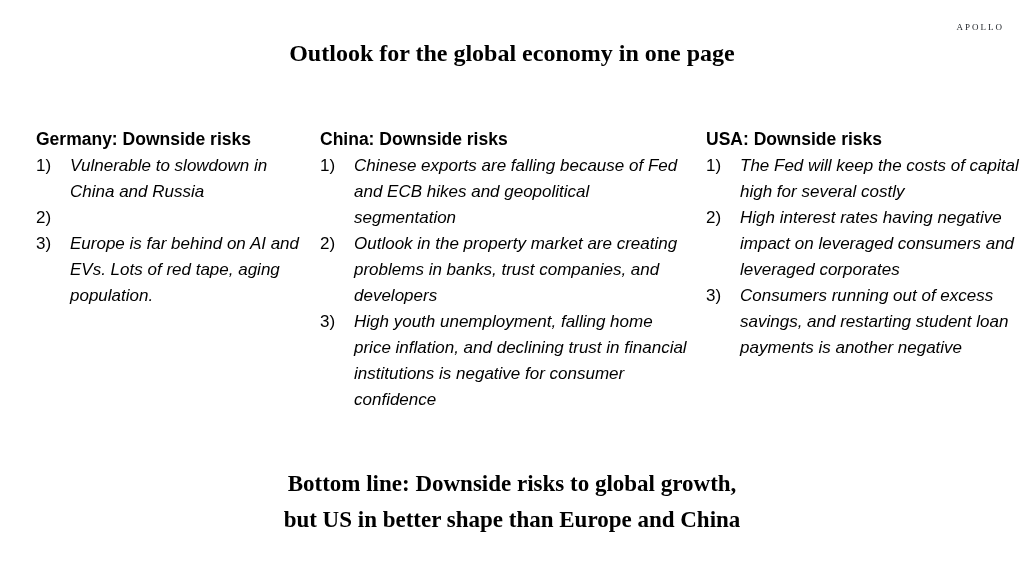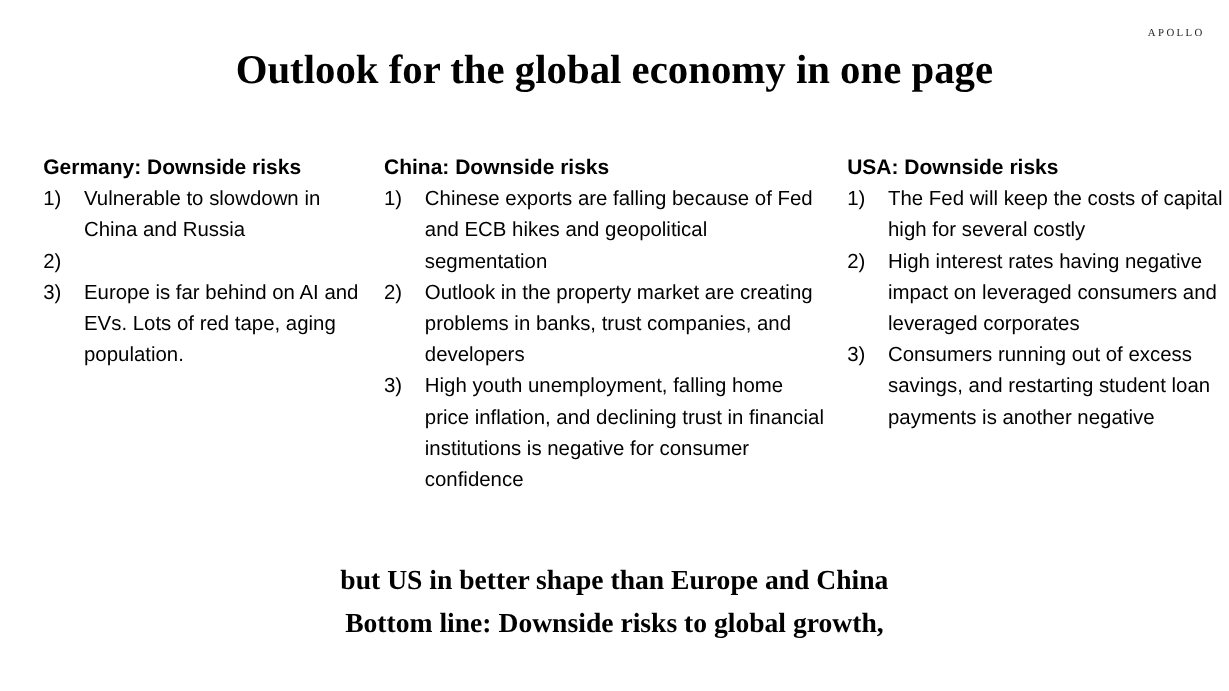--- a/index.html
+++ b/index.html
@@ -31,21 +31,21 @@
     color: #22262b;
   }
   .title {
     position: absolute;
     top: 40px;
     left: 0;
     width: 1024px;
     text-align: center;
     font-family: "Liberation Serif", serif;
     font-weight: bold;
-    font-size: 34px;
+    font-size: 24px;
     color: #000000;
   }
   .columns {
     position: absolute;
     top: 127px;
     left: 0;
     width: 1024px;
     display: flex;
     flex-direction: row;
     align-items: flex-start;
@@ -77,20 +77,21 @@
     color: #000000;
     margin-bottom: 0px;
   }
   ol.risk-list li .num {
     width: 34px;
     flex: 0 0 34px;
     text-align: left;
   }
   ol.risk-list li .txt {
     flex: 1 1 auto;
+    font-style: italic;
   }
   .bottom-line {
     position: absolute;
     left: 0;
     top: 466px;
     width: 1024px;
     text-align: center;
     font-family: "Liberation Serif", serif;
     font-weight: bold;
     font-size: 23px;
@@ -158,17 +159,17 @@
         <li>
           <span class="num">3)</span>
           <span class="txt">Consumers running out of excess savings, and restarting student loan payments is another negative</span>
         </li>
       </ol>
     </div>
 
   </div>
 
   <div class="bottom-line">
+    <div>Bottom line: Downside risks to global growth,</div>
     <div>but US in better shape than Europe and China</div>
-    <div>Bottom line: Downside risks to global growth,</div>
   </div>
 
 </div>
 
 </body></html>

